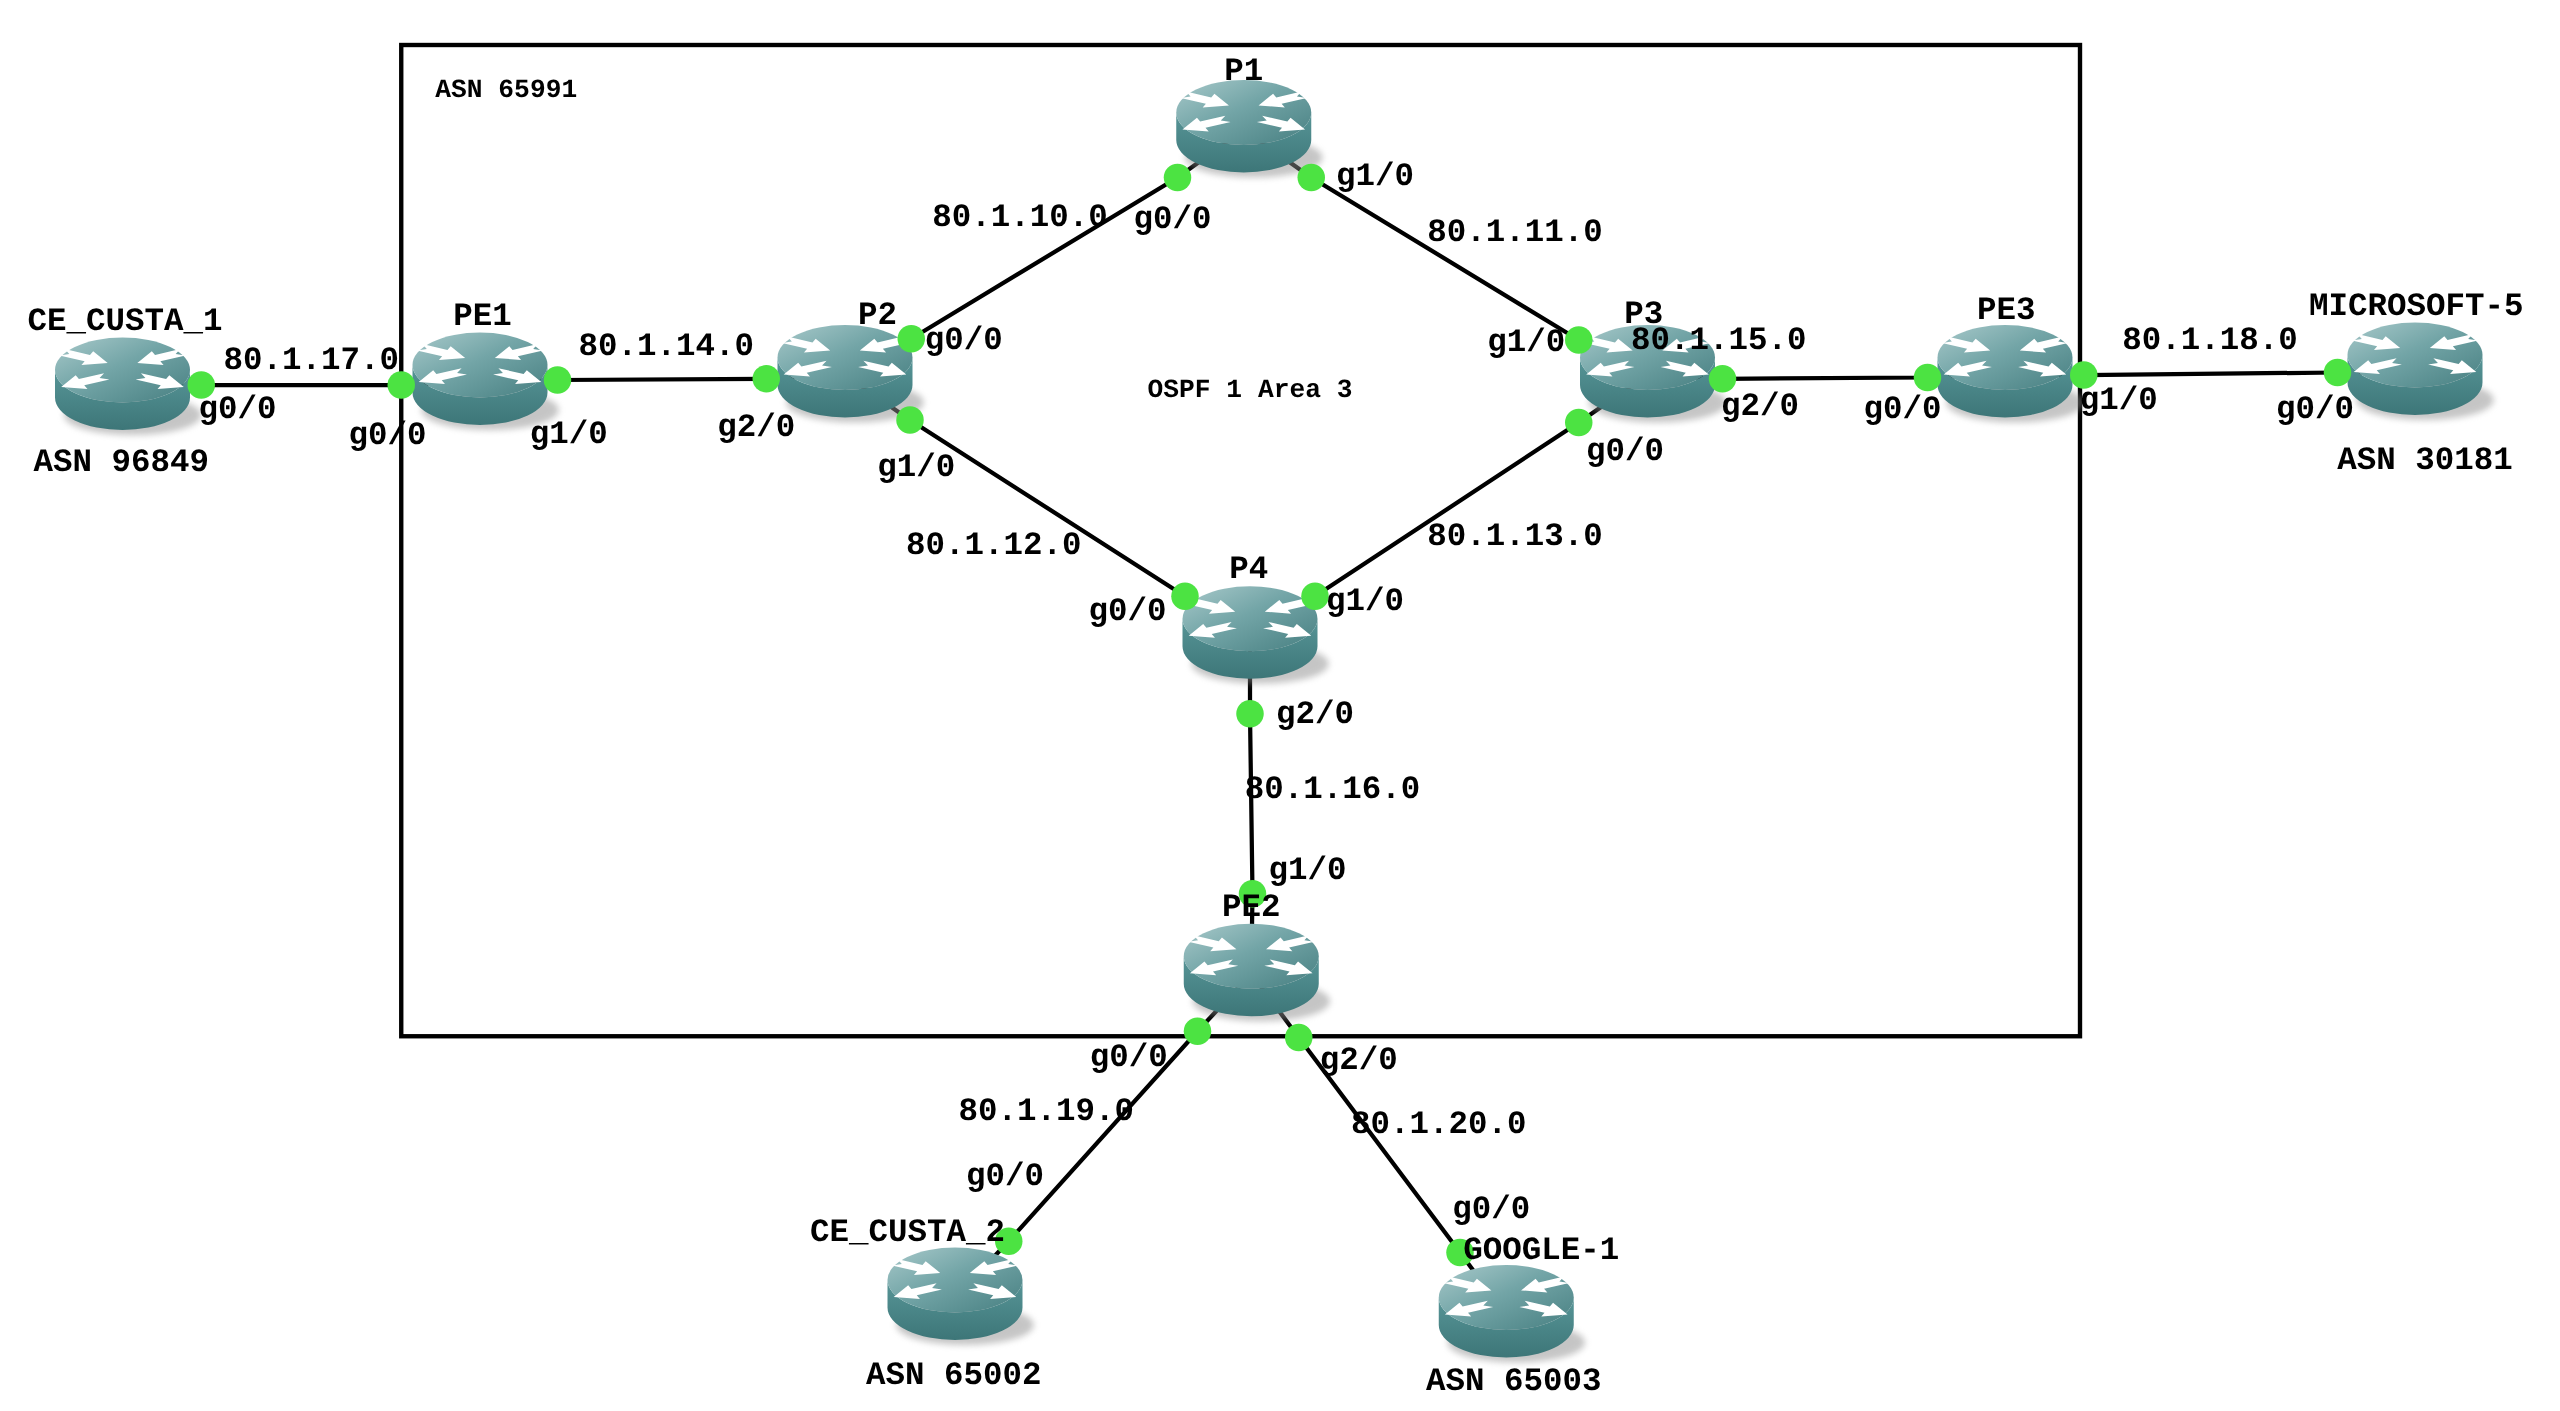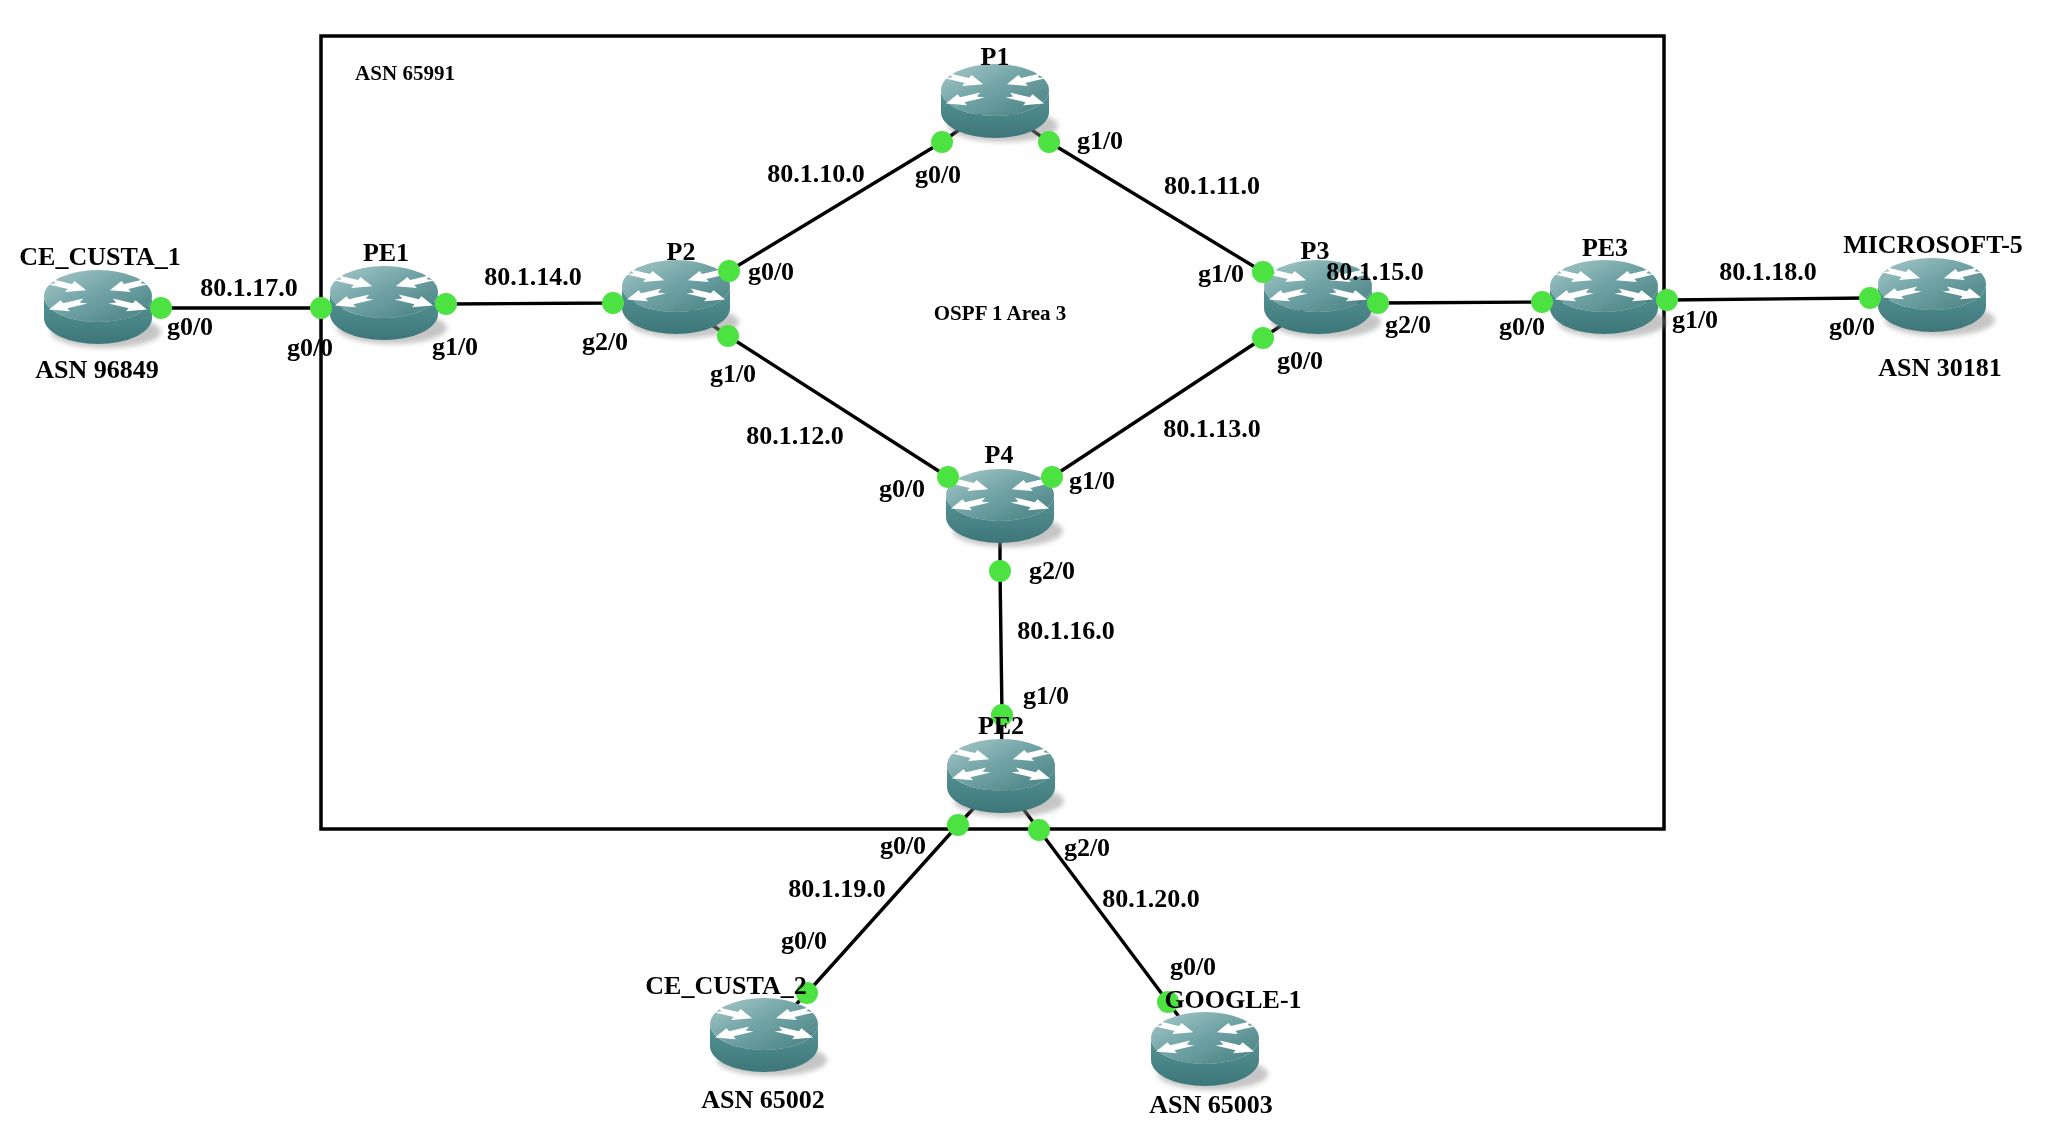--- a/index.html
+++ b/index.html
@@ -1,21 +1,21 @@
 <!DOCTYPE html>
 <html><head>
 <meta charset="utf-8">
 <style>
   html, body { margin: 0; padding: 0; background: #ffffff; }
   #canvas {
     position: relative;
     width: 2048px;
     height: 1129px;
     background: #ffffff;
-    font-family: Liberation Serif, serif;
+    font-family: Liberation Mono, monospace;
     overflow: hidden;
   }
   #wires { position: absolute; left: 0; top: 0; }
   .lbl {
     position: absolute;
     transform: translate(-50%, -50%);
     font-weight: bold;
     font-size: 26px;
     color: #000000;
     white-space: nowrap;
@@ -131,21 +131,21 @@
       <circle cx="807" cy="993" r="11"></circle>
       <circle cx="1168" cy="1002" r="11"></circle>
     </g>
   </svg>
 
   <div class="lbl lbl-lg" style="left:405px;top:73px">ASN 65991</div>
   <div class="lbl lbl-lg" style="left:1000px;top:313px">OSPF 1 Area 3</div>
 
   <div class="lbl" style="left:100px;top:257px">CE_CUSTA_1</div>
   <div class="lbl" style="left:386px;top:253px">PE1</div>
-  <div class="lbl" style="left:681px;top:252px">P2</div>
+  <div class="lbl" style="left:702px;top:252px">P2</div>
   <div class="lbl" style="left:995px;top:57px">P1</div>
   <div class="lbl" style="left:1315px;top:251px">P3</div>
   <div class="lbl" style="left:1605px;top:248px">PE3</div>
   <div class="lbl" style="left:1933px;top:245px">MICROSOFT-5</div>
   <div class="lbl" style="left:999px;top:455px">P4</div>
   <div class="lbl" style="left:1001px;top:726px">PE2</div>
   <div class="lbl" style="left:726px;top:986px">CE_CUSTA_2</div>
   <div class="lbl" style="left:1233px;top:1000px">GOOGLE-1</div>
 
   <div class="lbl" style="left:97px;top:370px">ASN 96849</div>

